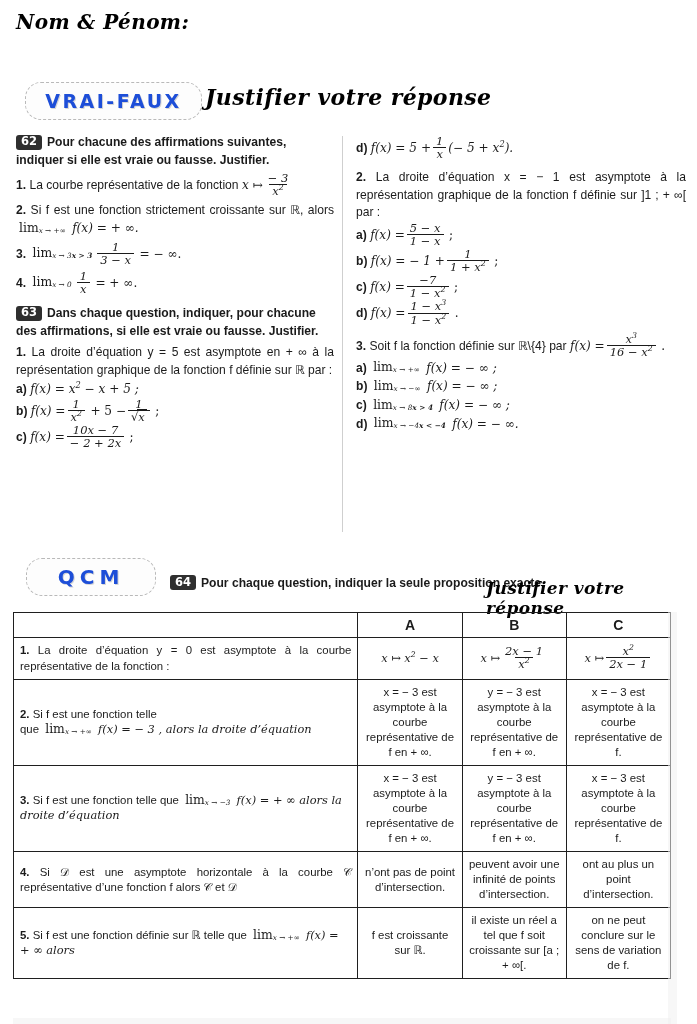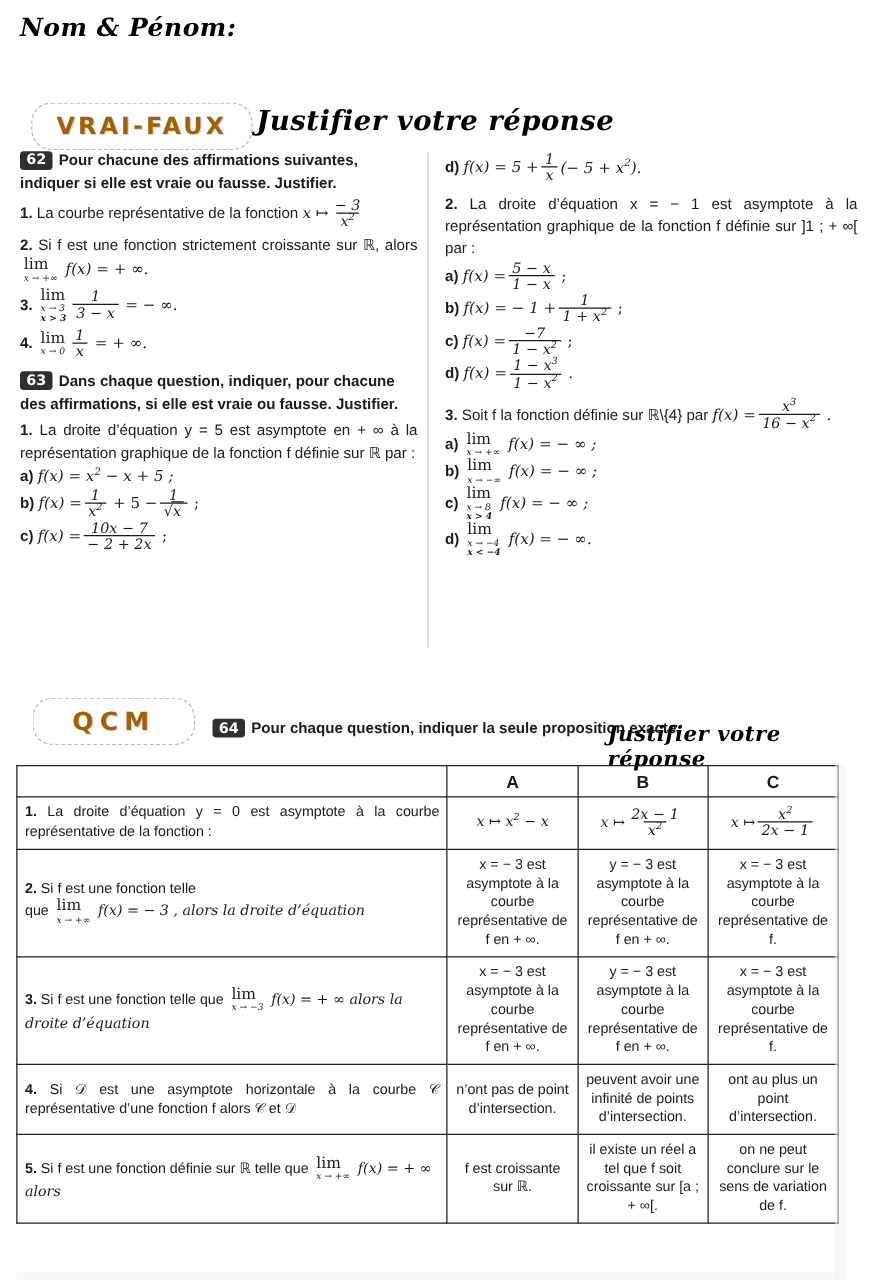--- a/index.html
+++ b/index.html
@@ -30,21 +30,21 @@
   .pill{
     position:absolute;
     border:1.3px dashed #b9b9b9;
     border-radius:16px;
     background:#fdfdfd;
     display:flex;align-items:center;justify-content:center;
   }
   .pill-text{
     font-family:"DejaVu Sans",sans-serif;
     font-weight:700;
-    color:#a16207;
+    color:#1d4ed8;
     letter-spacing:2.5px;
     text-transform:uppercase;
     text-shadow:1px 1px 0 #d6d6d6;
     text-align:right;
   }
   #vf-pill{left:25px;top:82px;width:175px;height:36px;}
   #vf-pill .pill-text{font-size:19px;}
   #qcm-pill{left:26px;top:558px;width:128px;height:36px;}
   #qcm-pill .pill-text{font-size:20px;letter-spacing:5px;}
 
@@ -58,21 +58,21 @@
     font-weight:700;font-size:11.5px;
     border-radius:3px;
     padding:1.5px 5px 2px 5px;
     line-height:1;
     vertical-align:1px;
     margin-right:5px;
     font-family:"DejaVu Sans",sans-serif;
   }
 
   
-  #cols{position:absolute;left:0;top:120px;width:697px;height:400px;}
+  #cols{position:absolute;left:0;top:134px;width:697px;height:400px;}
   .col{position:absolute;top:0;font-size:12.1px;line-height:1.46;}
   #col-left{left:16px;width:318px;}
   #col-right{left:356px;width:330px;}
   #col-divider{
     position:absolute;left:342px;top:2px;width:1px;height:396px;
     background:#cfcfcf;
   }
 
   .intro{font-weight:700;margin:0 0 3px 0;}
   .q{margin:4px 0 1px 0;}
@@ -87,21 +87,21 @@
     display:inline-flex;flex-direction:column;align-items:center;
     vertical-align:middle;
     margin:0 2px;
     line-height:1.05;
     position:relative;top:-1px;
   }
   .frac .num{padding:0 3px;font-size:11.5px;}
   .frac .den{padding:0 3px;font-size:11.5px;border-top:1.1px solid #1b1b1b;}
   sup{font-size:.68em;vertical-align:super;line-height:0;}
   .lim{
-    display:inline-flex;flex-direction:column;align-items:flex-start;
+    display:inline-flex;flex-direction:row;align-items:flex-end;
     vertical-align:middle;line-height:1;margin:0 3px;
     position:relative;top:-1px;
   }
   .lim .lw{font-style:normal;font-family:"DejaVu Serif",serif;font-size:12.4px;}
   .lim .lu{font-size:7.3px;font-family:"DejaVu Serif",serif;font-style:italic;margin-top:1px;}
   .lim .lu2{font-size:7.3px;font-family:"DejaVu Serif",serif;font-style:italic;font-weight:bold;}
   .sqrt{
     border-top:1.1px solid #1b1b1b;padding:0 2px 0 1px;margin-left:-1px;
   }
   .radical{font-family:"DejaVu Sans",sans-serif;font-style:normal;}

